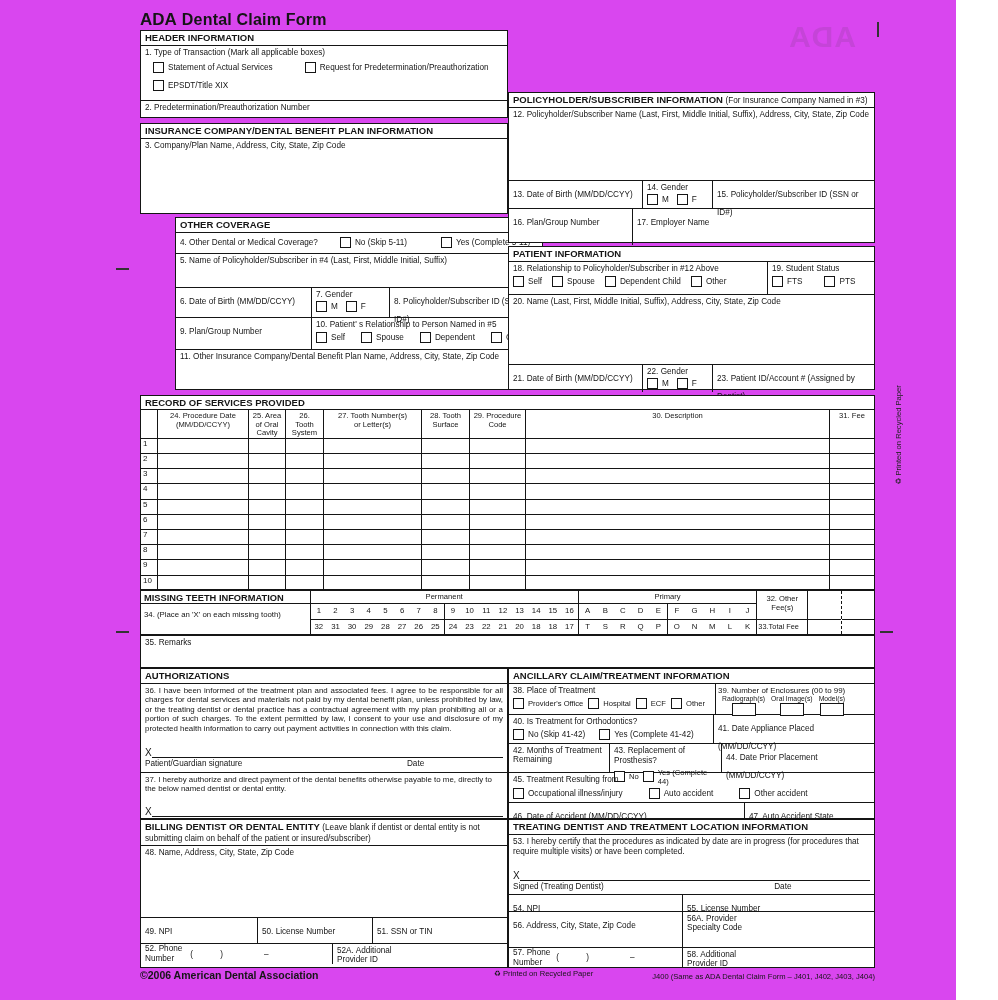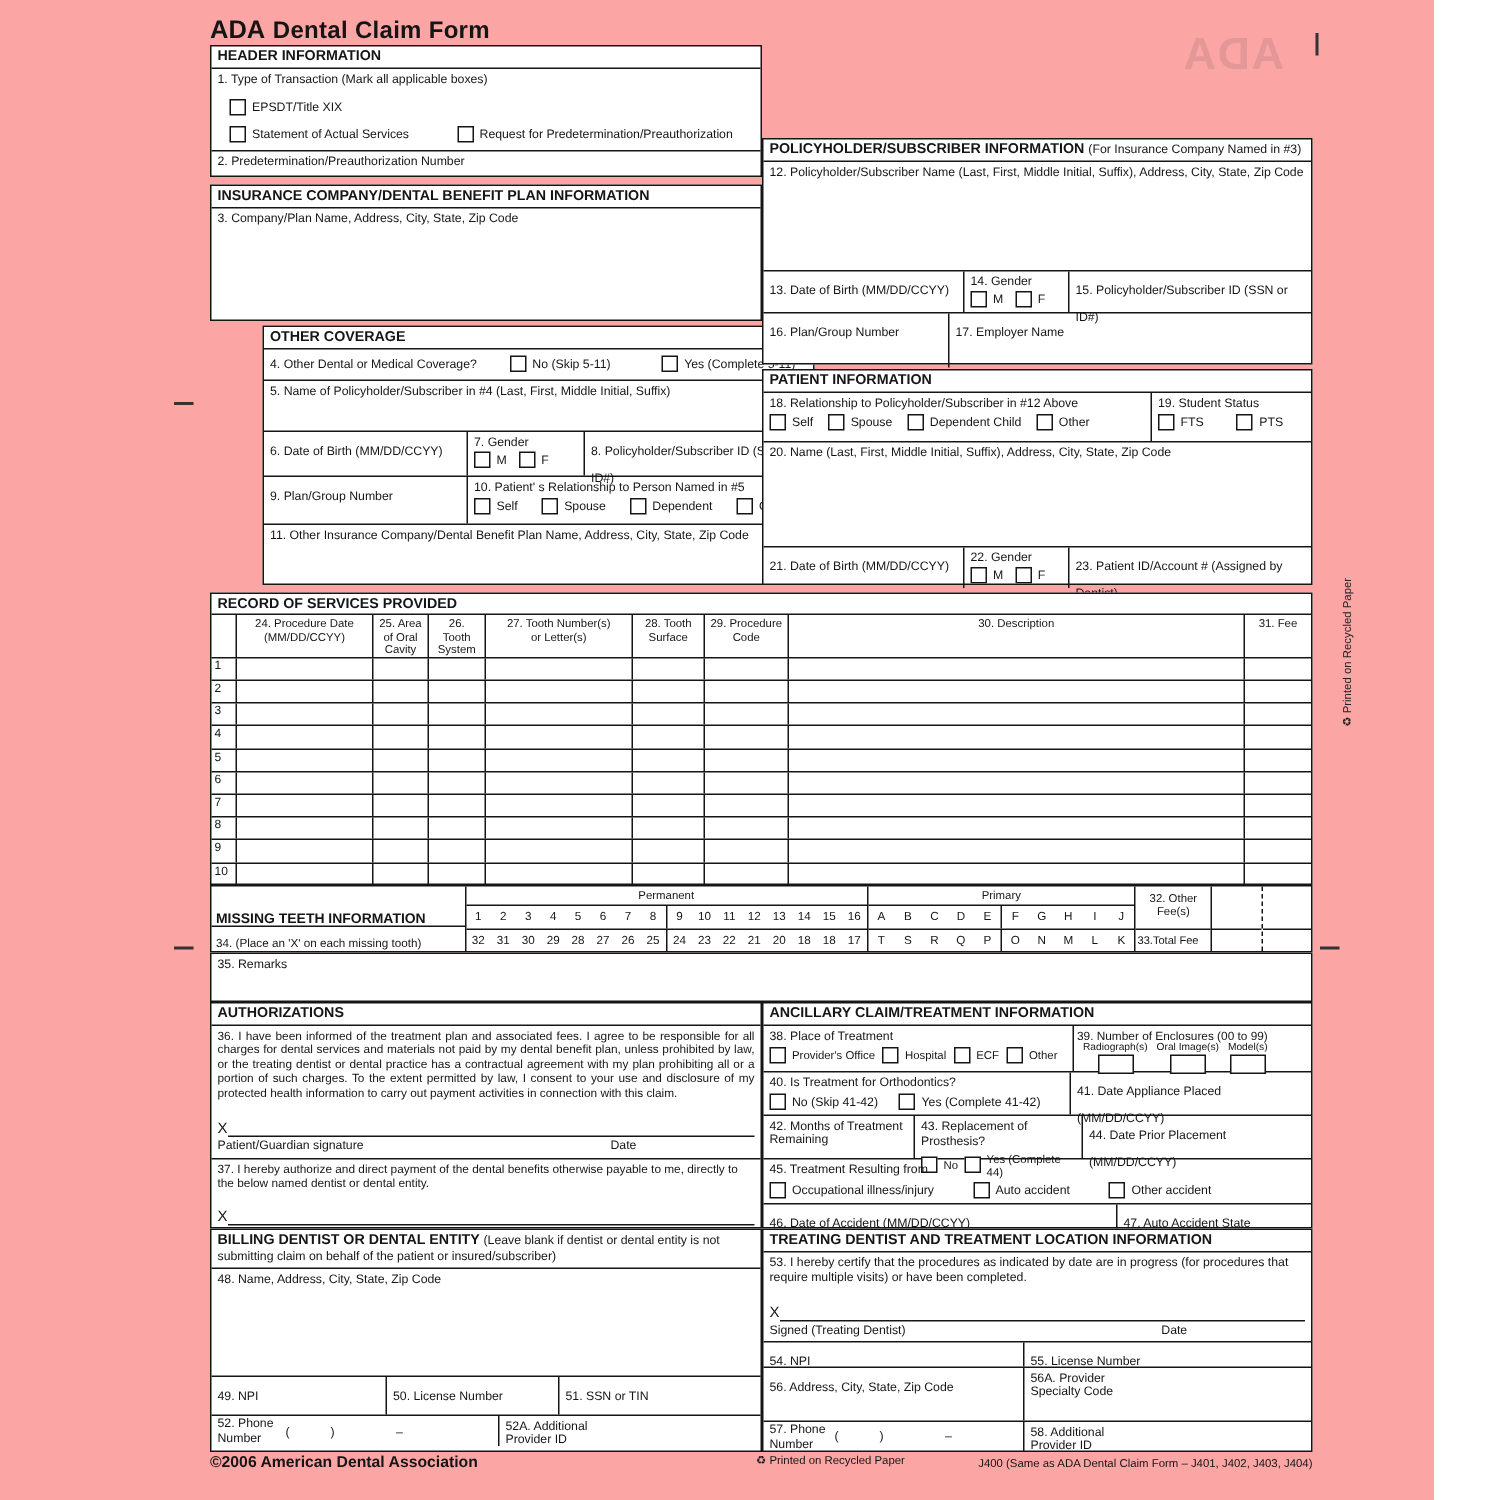--- a/index.html
+++ b/index.html
@@ -1,17 +1,17 @@
 <!DOCTYPE html>
 <html><head>
 <meta charset="utf-8">
 <style>
   html,body{margin:0;padding:0;background:#ffffff;}
   body{font-family:"Liberation Sans", sans-serif;color:#151515;}
-  #page{position:relative;width:956px;height:1000px;background:#fca5a5;overflow:hidden;}
+  #page{position:relative;width:956px;height:1000px;background:#d946ef;overflow:hidden;}
 
   .titlebar{position:absolute;left:140px;top:10px;display:flex;align-items:baseline;gap:5px;}
   .ada-logo{font-weight:900;font-size:17px;letter-spacing:0px;}
   .form-title{font-weight:bold;font-size:16px;letter-spacing:0.2px;}
 
   .ghost{position:absolute;left:788px;top:20px;font-weight:900;font-size:30px;color:rgba(60,60,60,0.13);transform:scaleX(-1);letter-spacing:1px;}
   .tick-tr{position:absolute;left:877px;top:22px;width:1.5px;height:15px;background:#333;}
   .regdash{position:absolute;width:13px;height:2px;background:#333;}
 
   .box{position:absolute;border:1.7px solid #151515;background:#fff;box-sizing:border-box;}
@@ -38,21 +38,21 @@
   .svc-hc{border-left:1px solid #151515;font-size:7.6px;text-align:center;white-space:pre-line;line-height:1.15;padding-top:2px;box-sizing:border-box;overflow:hidden;}
   .svc-head .first{border-left:none;}
   .svc-row{display:grid;grid-template-columns:16px 91px 37px 38px 98px 48px 56px 1fr 45px;height:15.2px;border-top:1px solid #151515;box-sizing:border-box;}
   .svc-cell{border-left:1px solid #151515;box-sizing:border-box;}
   .svc-cell:first-child{border-left:none;}
   .svc-num{font-size:8px;padding-left:2px;}
 
   
   #box-missing{display:flex;}
   .mt-labelcol{width:170px;box-sizing:border-box;border-right:1px solid #151515;display:flex;flex-direction:column;}
-  .mt-title{font-weight:bold;font-size:9.3px;padding:16px 3px 0;border-bottom:1.2px solid #151515;}
+  .mt-title{font-weight:bold;font-size:9.3px;padding:2px 3px 0;border-bottom:1.2px solid #151515;}
   .mt-f34{font-size:7.8px;padding:6px 3px 0;}
   .mt-group{display:flex;flex-direction:column;box-sizing:border-box;}
   .mt-groupb{border-left:1.3px solid #151515;}
   .mt-head{height:12px;font-size:7.6px;text-align:center;line-height:12px;}
   .mt-row{display:flex;border-top:1px solid #151515;flex:1;}
   .mt-row .mt-cell{flex:1;text-align:center;font-size:7.8px;line-height:14px;box-sizing:border-box;}
   .mt-perm .mt-cell:nth-child(9){border-left:1.3px solid #151515;}
   .mt-prim .mt-cell:nth-child(6){border-left:1.3px solid #151515;}
   .mt-fees{width:51px;box-sizing:border-box;border-left:1.3px solid #151515;display:flex;flex-direction:column;}
   .mt-otherfee{height:28px;font-size:7.6px;text-align:center;white-space:pre-line;padding-top:3px;box-sizing:border-box;}
@@ -65,55 +65,55 @@
   
   .encgrid{display:flex;gap:6px;padding:0 4px;}
   .encitem{display:flex;flex-direction:column;align-items:center;font-size:6.8px;}
   .encbox{width:22px;height:11px;border:1.3px solid #151515;margin-top:1px;background:#fff;}
 
   .phone-fmt{white-space:pre;font-size:8.2px;}
 
   .sidetext{position:absolute;left:838px;top:420px;width:120px;transform:rotate(-90deg);transform-origin:center;font-size:7.6px;color:#222;white-space:nowrap;}
   .footerbar{position:absolute;left:140px;top:969px;width:735px;display:flex;align-items:baseline;font-size:7.6px;}
   .copyright{font-weight:bold;font-size:10.5px;}
-  .footer-center{position:absolute;left:364px;}
+  .footer-center{position:absolute;left:354px;}
   .footer-right{margin-left:auto;}
 </style>
 </head>
 <body>
 
 <div id="page">
 
   <div class="titlebar">
     <span class="ada-logo">ADA</span>
     <span class="form-title">Dental Claim Form</span>
   </div>
   <div class="ghost">ADA</div>
   <div class="tick-tr"></div>
   <div class="regdash" style="left:116px;top:268px;"></div>
   <div class="regdash" style="left:116px;top:631px;"></div>
   <div class="regdash" style="left:880px;top:631px;"></div>
 
   <div class="box" id="box-header-info" style="left:140px;top:30px;width:368px;height:88px;">
     <div class="sec-h">HEADER INFORMATION</div>
     <div class="lbl pad">1. Type of Transaction (Mark all applicable boxes)</div>
-    <div style="padding:4px 4px 0 12px;">
-      <span class="cbw">
-        <span class="cb"></span>
-        <span>EPSDT/Title XIX</span>
-      </span>
-    </div>
     <div style="display:flex;gap:10px;padding:2px 4px 0 12px;">
       <span class="cbw">
         <span class="cb"></span>
         <span>Statement of Actual Services</span>
       </span>
       <span class="cbw" style="margin-left:22px;">
         <span class="cb"></span>
         <span>Request for Predetermination/Preauthorization</span>
+      </span>
+    </div>
+    <div style="padding:4px 4px 0 12px;">
+      <span class="cbw">
+        <span class="cb"></span>
+        <span>EPSDT/Title XIX</span>
       </span>
     </div>
     <div class="row" style="margin-top:5px;height:26px;">
       <div class="lbl cell">2. Predetermination/Preauthorization Number</div>
     </div>
   </div>
 
   <div class="box" id="box-insurance" style="left:140px;top:123px;width:368px;height:91px;">
     <div class="sec-h">INSURANCE COMPANY/DENTAL BENEFIT PLAN INFORMATION</div>
     <div class="lbl cell" style="height:70px;">3. Company/Plan Name, Address, City, State, Zip Code</div>

